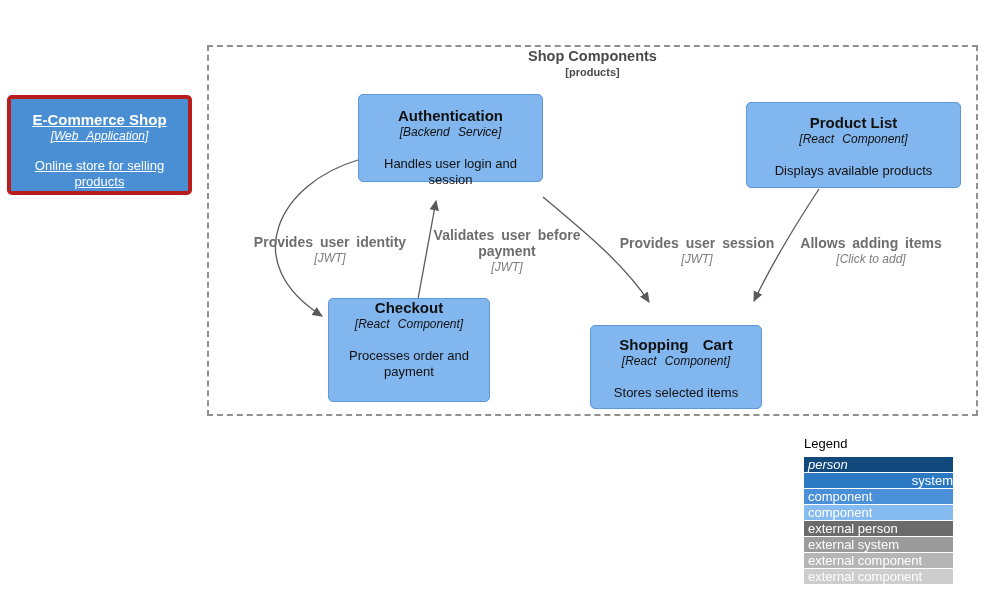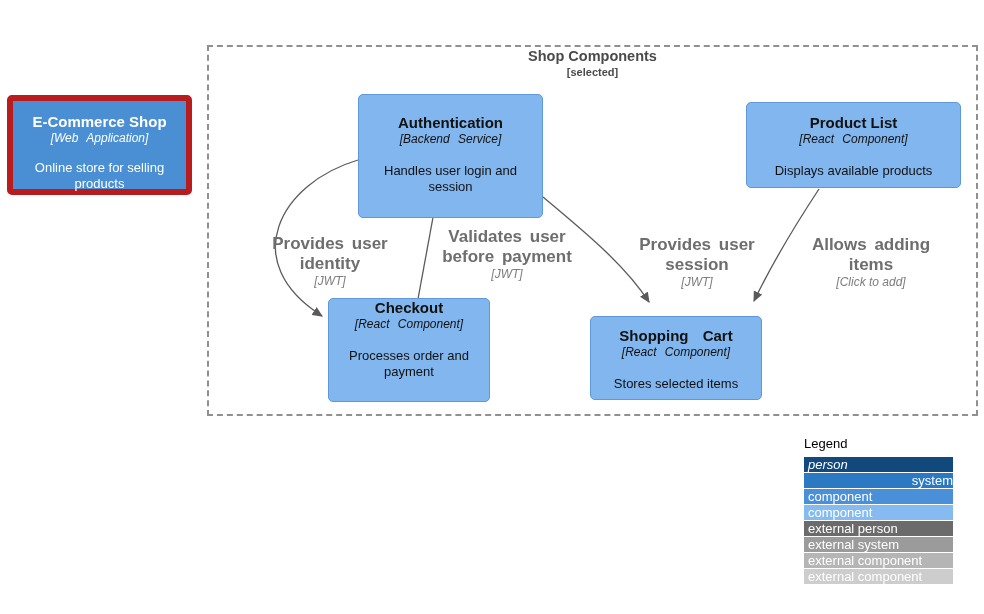--- a/index.html
+++ b/index.html
@@ -3,97 +3,97 @@
 <meta charset="utf-8">
 <style>
   * { margin:0; padding:0; box-sizing:border-box; }
   html,body { width:984px; height:614px; background:#ffffff; overflow:hidden;
               font-family:"Liberation Sans","DejaVu Sans",sans-serif; }
   #canvas { position:relative; width:984px; height:614px; background:#ffffff; }
 
   
   .node { position:absolute; border-radius:5px; display:flex; flex-direction:column;
           align-items:center; text-align:center; }
-  .node.container-node { background:#4a8fd3; border:6px solid #b91c1c; color:#ffffff; }
+  .node.container-node { background:#4a8fd3; border:4px solid #b91c1c; color:#ffffff;text-decoration:underline; }
   .node.component-node { background:#82b6ee; border:1px solid #5d98d9; color:#111111; }
   .node-title   { font-size:15px; font-weight:bold; line-height:1.2; }
   .node-subtitle{ font-size:12px; font-style:italic; word-spacing:5px; line-height:1.3; }
   .node-desc    { font-size:13px; line-height:1.25; margin-top:15px; padding:0 10px; }
   .node.container-node .node-desc { margin-top:13px; }
 
   
   #boundary { position:absolute; left:207px; top:45px; width:771px; height:371px;
               border:2px dashed #909090; }
   #boundary-title-block { position:absolute; left:207px; top:48px; width:771px; text-align:center; }
   .boundary-title { font-size:14.5px; font-weight:bold; color:#4a4a4a; }
   .boundary-subtitle { font-size:11px; font-weight:bold; color:#4a4a4a; margin-top:2px; }
 
   
   svg.edges { position:absolute; left:0; top:0; width:984px; height:614px; pointer-events:none; }
   .edge-path { fill:none; stroke:#5a5a5a; stroke-width:1.3px; }
   .edge-label { position:absolute; text-align:center; transform:translateX(-50%); }
-  .edge-label .lbl { font-size:17px; font-weight:bold; color:#6e6e6e; word-spacing:3px; line-height:1.15; }
+  .edge-label .lbl { font-size:14px; font-weight:bold; color:#6e6e6e; word-spacing:3px; line-height:1.15; }
   .edge-label .tech { font-size:12px; font-style:italic; color:#7d7d7d; line-height:1.2; margin-top:1px; }
 
   
   #legend { position:absolute; left:804px; top:436px; width:149px; }
   .legend-title { font-size:13px; font-weight:normal; color:#000000; margin-bottom:6px; }
   .legend-row { width:149px; height:15px; margin-bottom:1px; color:#ffffff;
                 font-size:13px; line-height:15px; padding-left:4px; }
 
   .cart-title { word-spacing:10px; }
 </style>
 </head>
 <body>
 
 <div id="canvas">
 
   <div id="boundary"></div>
   <div id="boundary-title-block">
     <div class="boundary-title">Shop Components</div>
-    <div class="boundary-subtitle">[selected]</div>
+    <div class="boundary-subtitle">[products]</div>
   </div>
 
   <svg class="edges" viewBox="0 0 984 614">
     <defs>
       <marker id="arrow" viewBox="0 0 10 8" refX="8" refY="4" markerWidth="9" markerHeight="8" orient="auto">
         <path d="M0,0 L9,4 L0,8 z" fill="#5a5a5a"></path>
       </marker>
     </defs>
     <path class="edge-path" d="M 358 160 C 280 183, 237 262, 322 316" marker-end="url(#arrow)"></path>
     <path class="edge-path" d="M 418 299 L 436 201" marker-end="url(#arrow)"></path>
     <path class="edge-path" d="M 543 197 C 585 232, 625 265, 649 302" marker-end="url(#arrow)"></path>
     <path class="edge-path" d="M 819 189 C 792 230, 768 272, 754 301" marker-end="url(#arrow)"></path>
   </svg>
 
   <div class="node container-node" style="left:7px; top:95px; width:185px; height:100px; padding-top:12px;">
     <div class="node-title">E-Commerce Shop</div>
     <div class="node-subtitle">[Web Application]</div>
     <div class="node-desc">Online store for selling products</div>
   </div>
 
-  <div class="node component-node" style="left:358px; top:94px; width:185px; height:124px; padding-top:19px;">
+  <div class="node component-node" style="left:358px; top:94px; width:185px; height:88px; padding-top:12px;">
     <div class="node-title">Authentication</div>
     <div class="node-subtitle">[Backend Service]</div>
     <div class="node-desc">Handles user login and session</div>
   </div>
 
   <div class="node component-node" style="left:746px; top:102px; width:215px; height:86px; padding-top:11px;">
     <div class="node-title">Product List</div>
     <div class="node-subtitle">[React Component]</div>
     <div class="node-desc">Displays available products</div>
   </div>
 
   <div class="node component-node" style="left:328px; top:298px; width:162px; height:104px; ">
     <div class="node-title">Checkout</div>
     <div class="node-subtitle">[React Component]</div>
     <div class="node-desc">Processes order and payment</div>
   </div>
 
-  <div class="node component-node" style="left:590px; top:316px; width:172px; height:84px; padding-top:10px;">
+  <div class="node component-node" style="left:590px; top:325px; width:172px; height:84px; padding-top:10px;">
     <div class="node-title cart-title">Shopping Cart</div>
     <div class="node-subtitle">[React Component]</div>
     <div class="node-desc">Stores selected items</div>
   </div>
 
   <div class="edge-label" style="left:330px; top:234px; width:170px;">
     <div class="lbl">Provides user identity</div>
     <div class="tech">[JWT]</div>
   </div>
 

